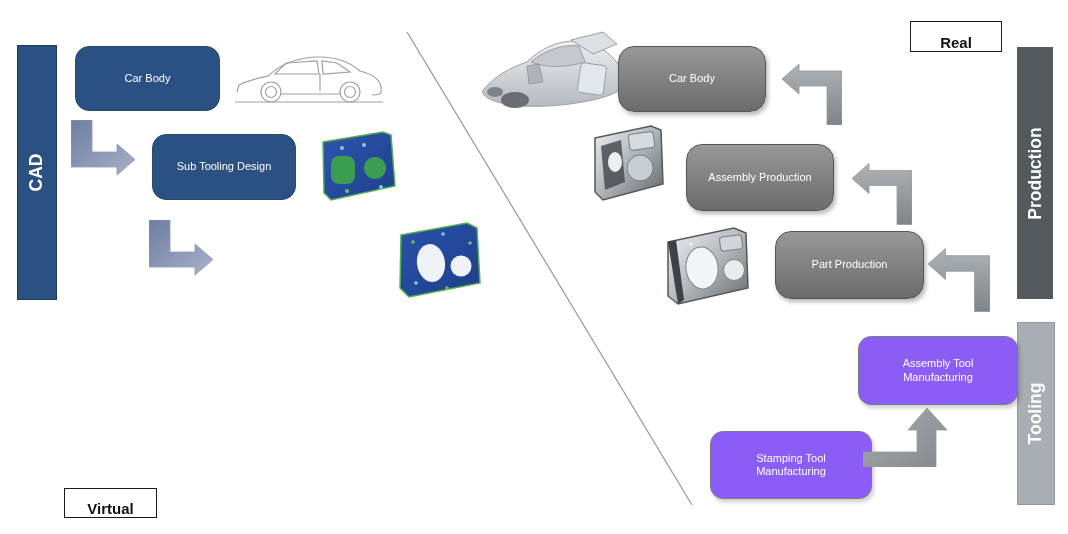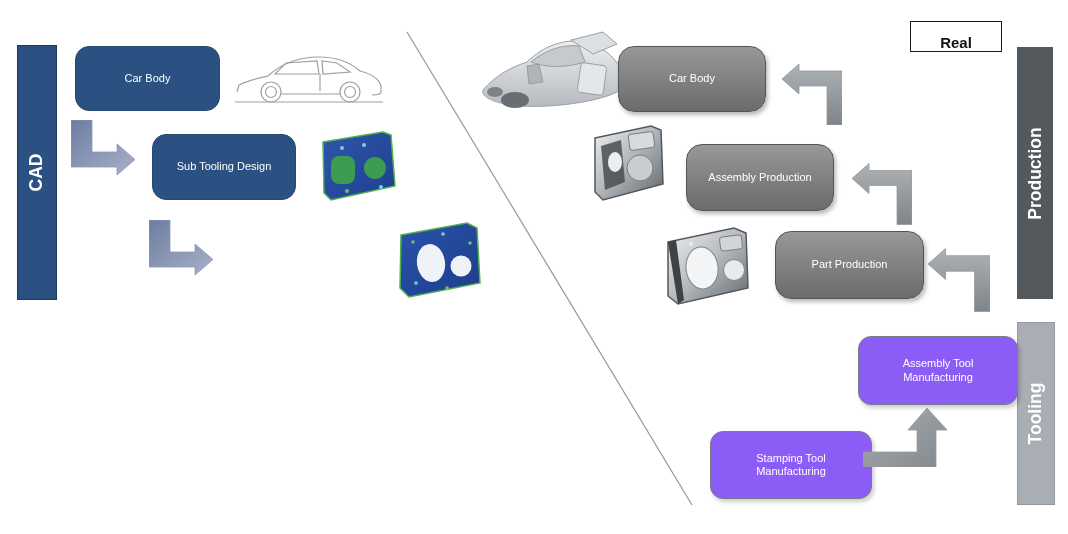--- a/index.html
+++ b/index.html
@@ -128,20 +128,23 @@
       <ellipse cx="40" cy="42" rx="14" ry="19" fill="#EFF3F8" transform="rotate(-8 40 42)"></ellipse>
       <circle cx="70" cy="45" r="10.5" fill="#EFF3F8"></circle>
       <circle cx="22" cy="21" r="1.8" fill="#6FBF62"></circle>
       <circle cx="52" cy="13" r="1.8" fill="#7CCBE8"></circle>
       <circle cx="79" cy="22" r="1.8" fill="#6FBF62"></circle>
       <circle cx="25" cy="62" r="1.8" fill="#7CCBE8"></circle>
       <circle cx="56" cy="67" r="1.8" fill="#6FBF62"></circle>
     </svg>
   </div>
 
+  <div class="sidelabel" style="left:64px;top:488px;width:91px;height:28px;">
+    <span>Virtual</span>
+  </div>
 
   <div class="sidelabel" style="left:910px;top:21px;width:90px;height:29px;">
     <span>Real</span>
   </div>
 
   <div class="lane prodlane" style="left:1017px;top:47px;width:36px;height:252px;">
     <span>Production</span>
   </div>
 
   <div class="lane toollane" style="left:1017px;top:322px;width:36px;height:181px;">

